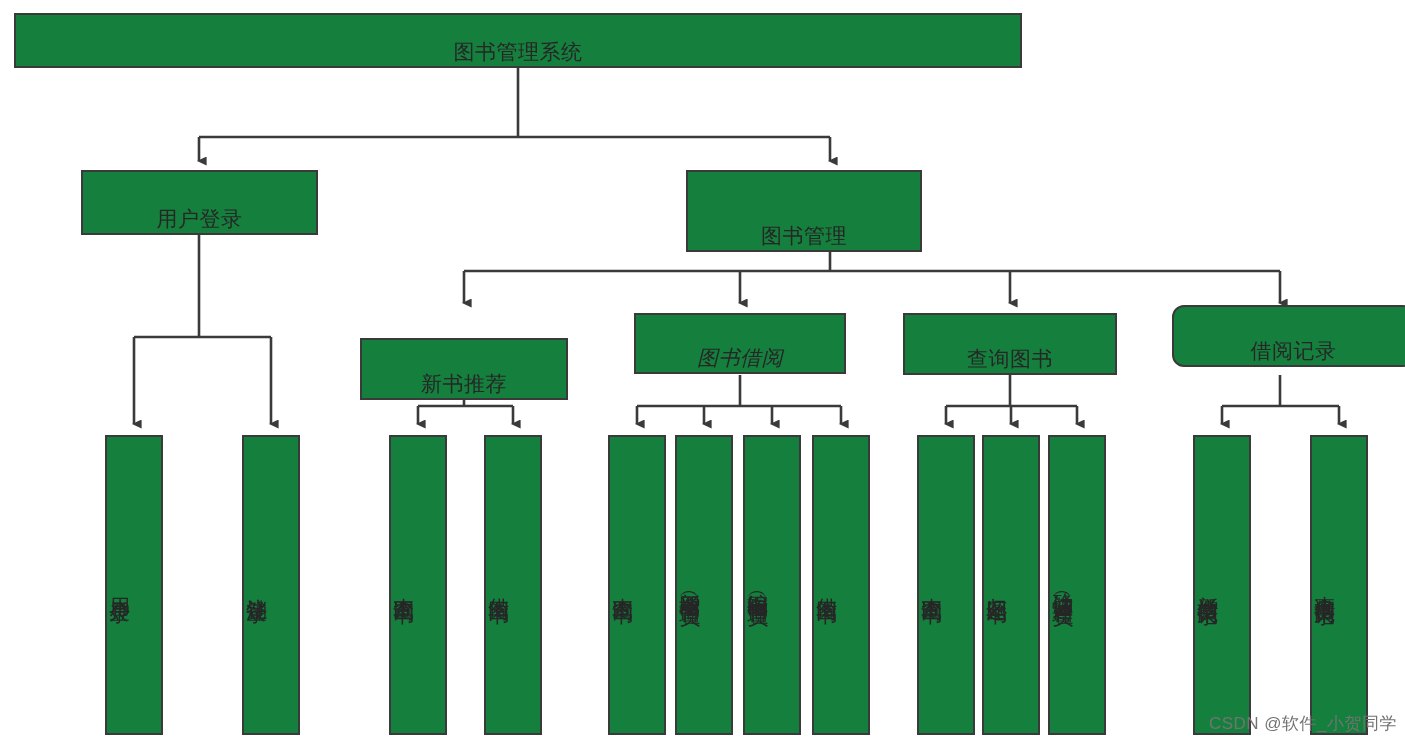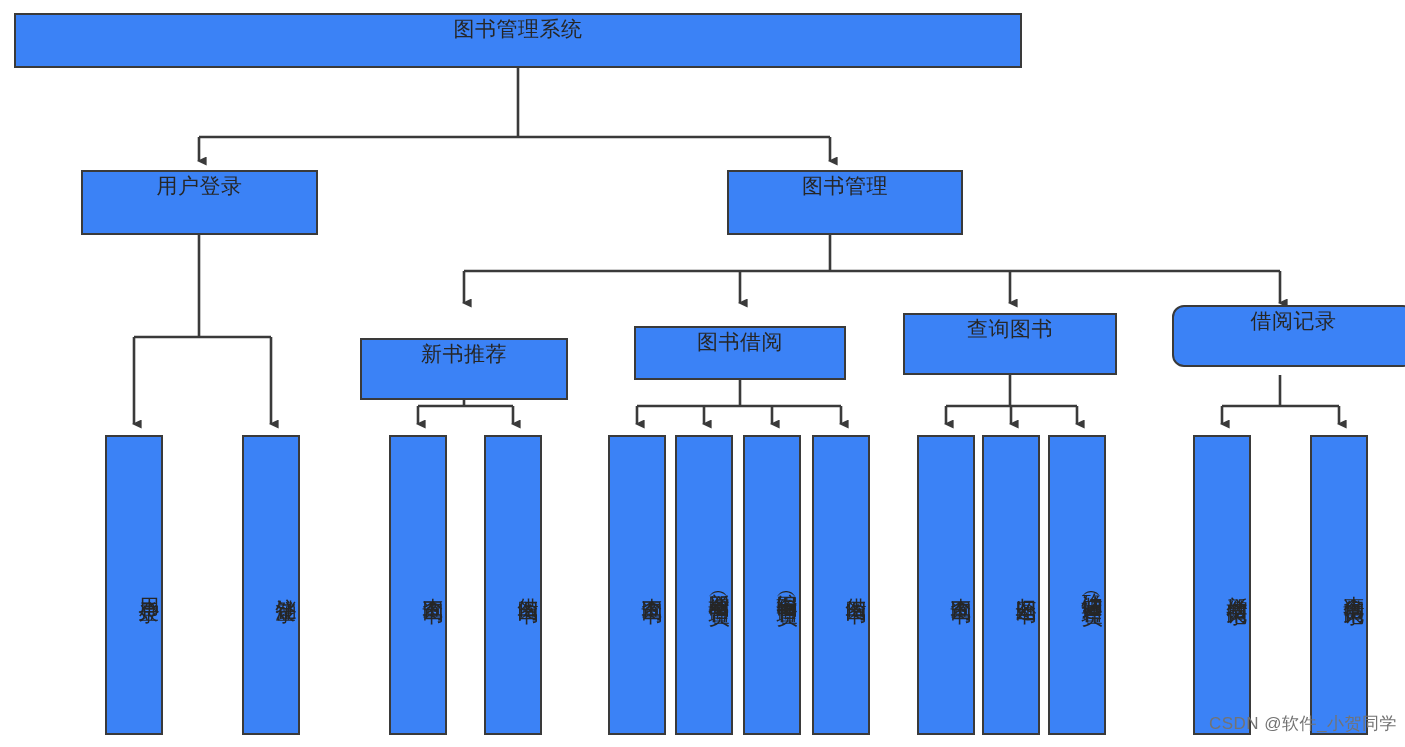--- a/index.html
+++ b/index.html
@@ -22,23 +22,23 @@
     left: 0;
     top: 0;
     width: 1405px;
     height: 747px;
     pointer-events: none;
   }
   .node {
     position: absolute;
     box-sizing: border-box;
     border: 2px solid #3a3a3a;
-    background: #3b82f6;
+    background: #15803d;
     display: flex;
-    align-items: flex-start;
+    align-items: flex-end;
     justify-content: center;
     color: #262626;
   }
   .node.h {
     font-size: 21px;
     letter-spacing: 0.5px;
   }
   .node.v {
     writing-mode: vertical-rl;
     text-orientation: upright;
@@ -118,28 +118,28 @@
     </g>
   </svg>
 
   <div class="node h" style="left:14px; top:13px; width:1008px; height:55px;">
     <span>图书管理系统</span>
   </div>
 
   <div class="node h" style="left:81px; top:170px; width:237px; height:65px;">
     <span>用户登录</span>
   </div>
-  <div class="node h" style="left:727px; top:170px; width:236px; height:65px;">
+  <div class="node h" style="left:686px; top:170px; width:236px; height:82px;">
     <span>图书管理</span>
   </div>
 
   <div class="node h" style="left:360px; top:313px; width:208px; height:62px;margin-top:25px;">
     <span>新书推荐</span>
   </div>
-  <div class="node h" style="left:634px; top:326px; width:212px; height:54px;">
+  <div class="node h" style="left:634px; top:313px; width:212px; height:61px;font-style:italic;">
     <span>图书借阅</span>
   </div>
   <div class="node h" style="left:903px; top:313px; width:214px; height:62px;">
     <span>查询图书</span>
   </div>
   <div class="node h" style="left:1172px; top:305px; width:243px; height:62px;border-radius:12px;">
     <span>借阅记录</span>
   </div>
 
   <div class="node v" style="left:105px; top:435px; width:58px; height:300px;">

